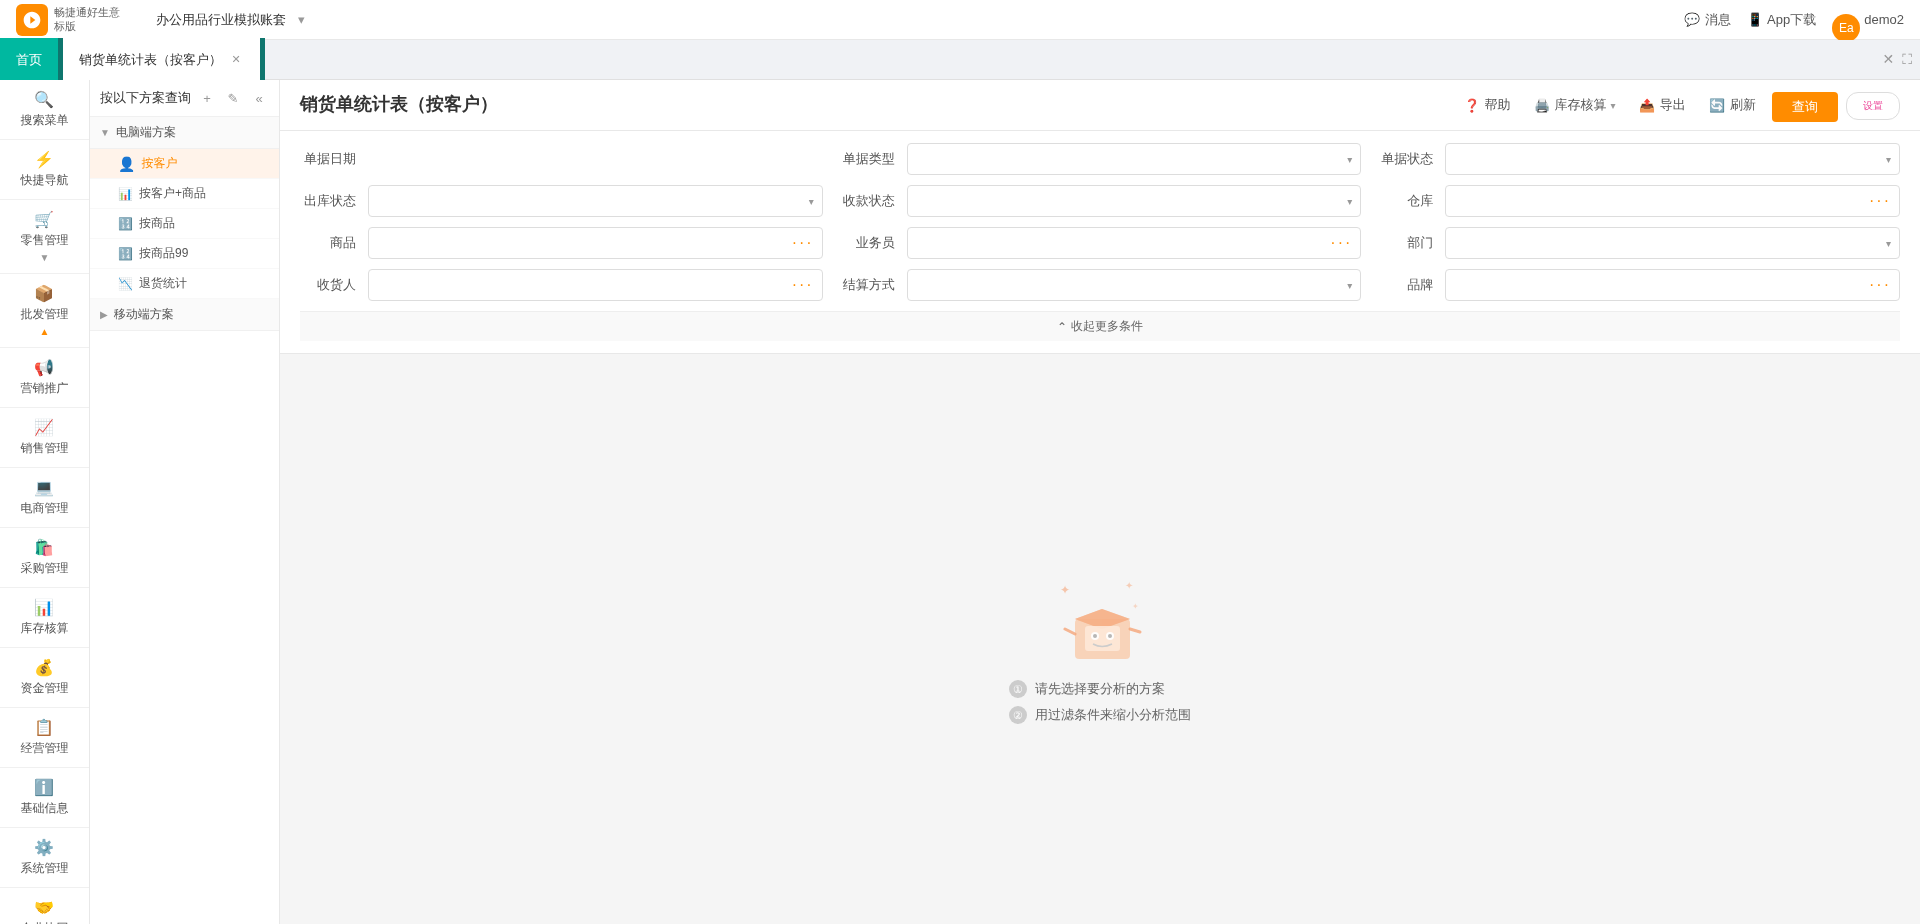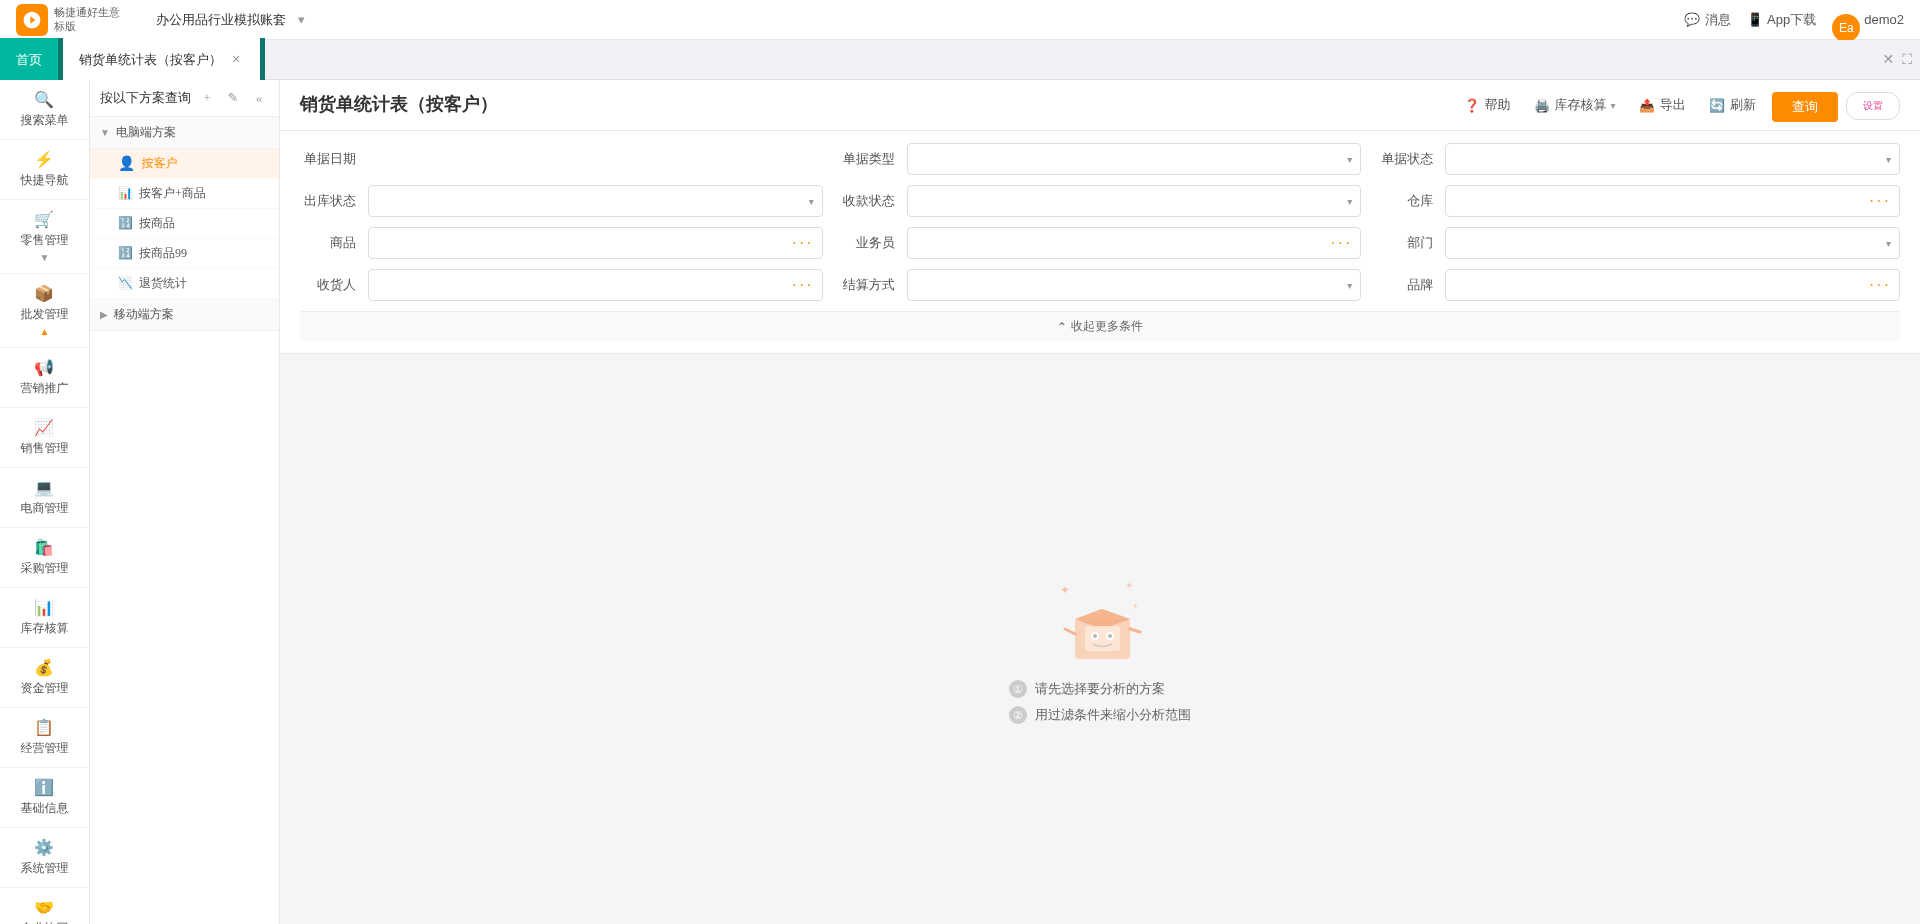--- a/index.html
+++ b/index.html
@@ -169,21 +169,20 @@
     }
 
     
     .scheme-panel {
       width: 190px;
       background: #fff;
       border-right: 1px solid #e8e8e8;
       display: flex;
       flex-direction: column;
       flex-shrink: 0;
-      font-family: Liberation Serif, serif;
     }
     .scheme-header {
       padding: 8px 10px;
       display: flex;
       align-items: center;
       justify-content: space-between;
       border-bottom: 1px solid #f0f0f0;
       font-size: 13px;
       color: #333;
     }

